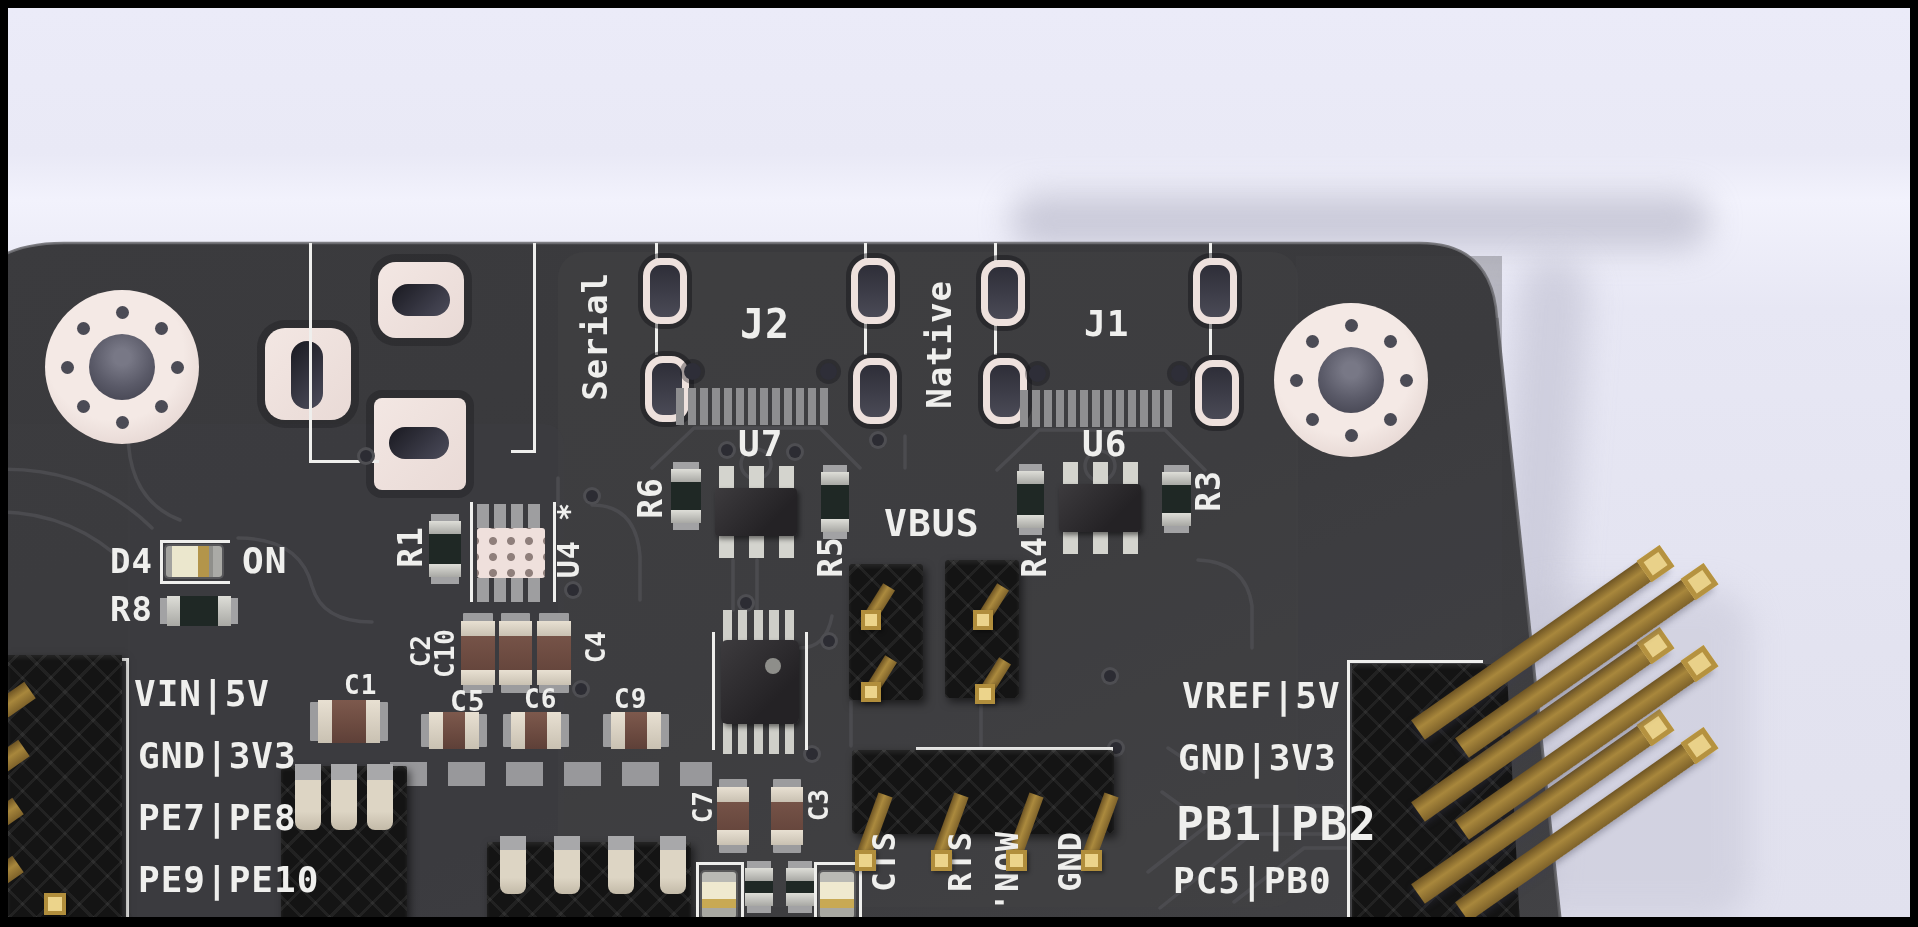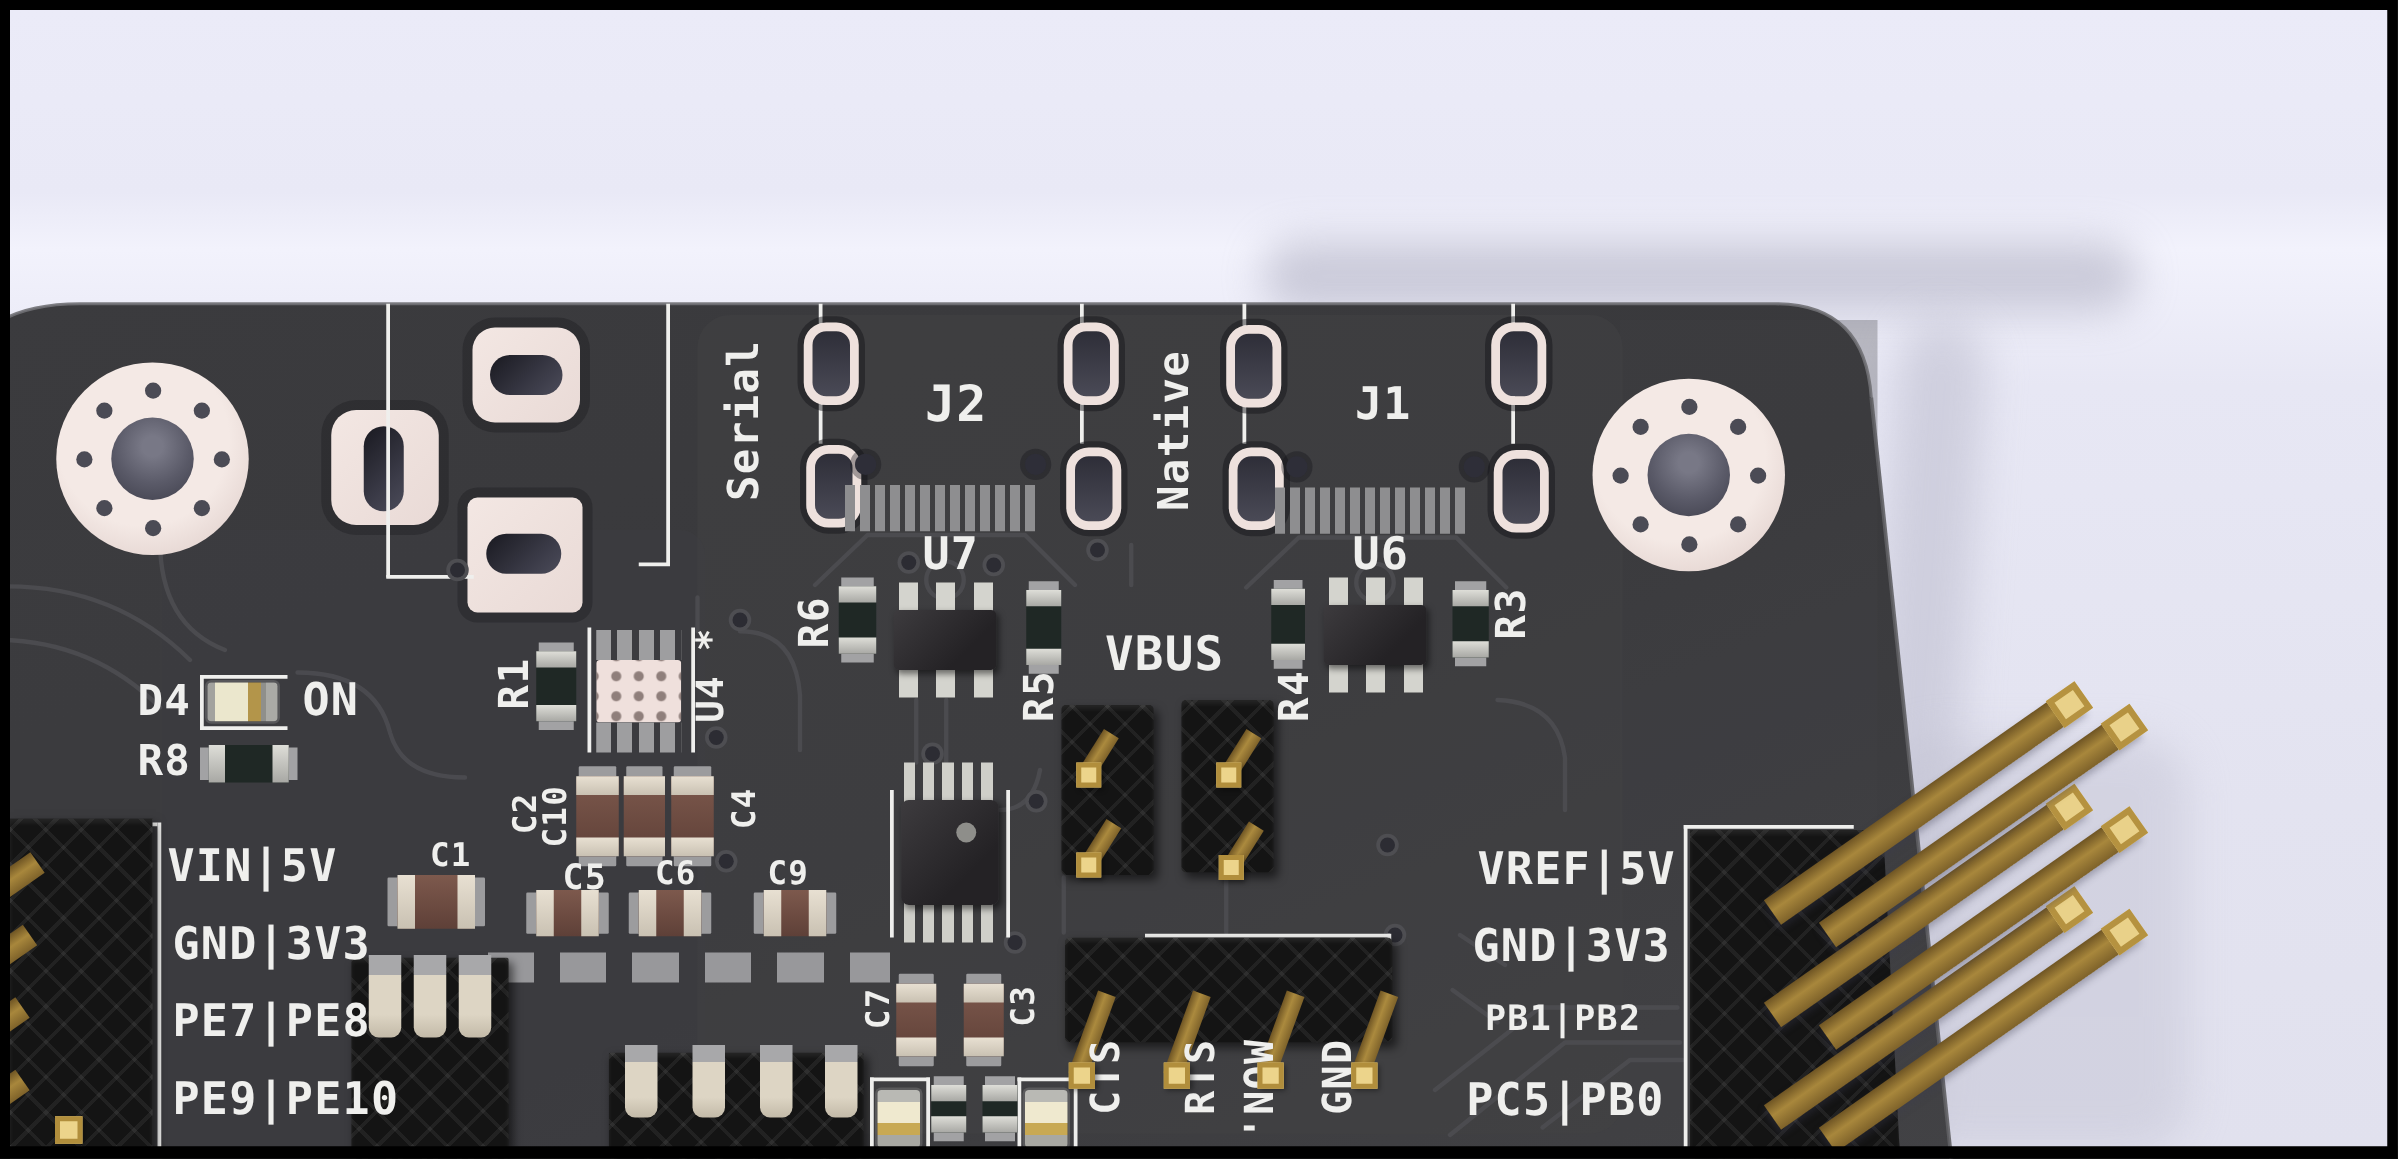--- a/index.html
+++ b/index.html
@@ -305,21 +305,21 @@
   <div class="silk vt" style="left:690px;top:790px;font-size:26px;"><span>C7</span></div>
   <div class="silk vt" style="left:806px;top:788px;font-size:26px;"><span>C3</span></div>
 
   <div class="silk" style="left:134px;top:676px;font-size:36px;">VIN|5V</div>
   <div class="silk" style="left:138px;top:738px;font-size:36px;">GND|3V3</div>
   <div class="silk" style="left:138px;top:800px;font-size:36px;">PE7|PE8</div>
   <div class="silk" style="left:138px;top:862px;font-size:36px;">PE9|PE10</div>
 
   <div class="silk" style="left:1182px;top:678px;font-size:36px;">VREF|5V</div>
   <div class="silk" style="left:1178px;top:740px;font-size:36px;">GND|3V3</div>
-  <div class="silk" style="left:1176px;top:801px;font-size:28px;margin-left:12px;">PB1|PB2</div>
+  <div class="silk" style="left:1176px;top:801px;font-size:46px;">PB1|PB2</div>
   <div class="silk" style="left:1173px;top:863px;font-size:36px;">PC5|PB0</div>
 
   <div class="silk vt" style="left:868px;top:831px;font-size:32px;"><span>CTS</span></div>
   <div class="silk vt" style="left:944px;top:831px;font-size:32px;"><span>RTS</span></div>
   <div class="silk vt" style="left:991px;top:831px;font-size:32px;"><span>'NOW</span></div>
   <div class="silk vt" style="left:1054px;top:831px;font-size:32px;"><span>GND</span></div>
 
   <div class="a goldtip" style="left:855px;top:850px;width:21px;height:21px;"></div>
   <div class="a goldtip" style="left:931px;top:850px;width:21px;height:21px;"></div>
   <div class="a goldtip" style="left:1006px;top:850px;width:21px;height:21px;"></div>

